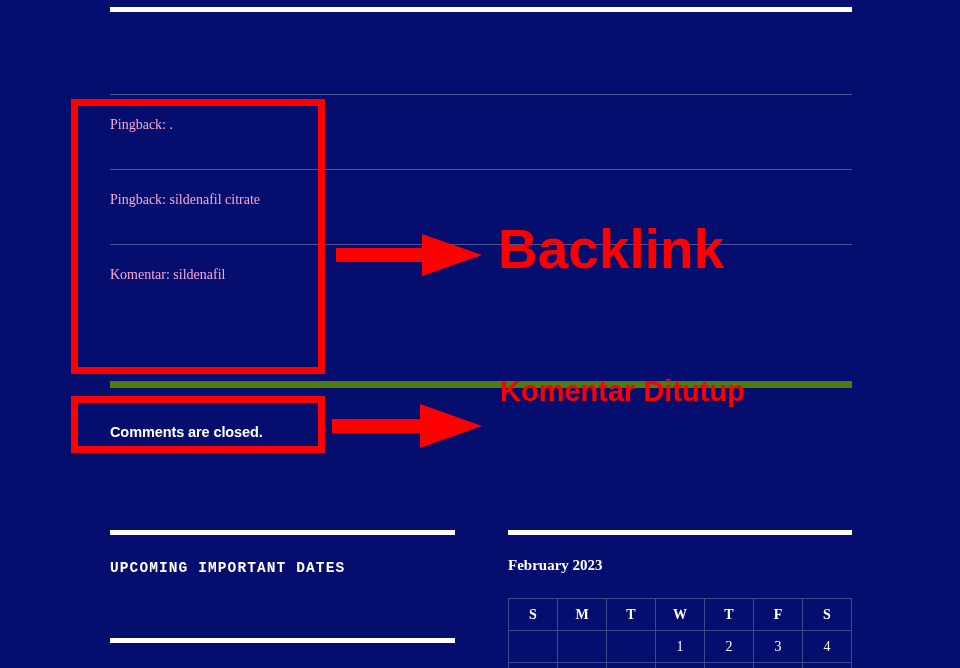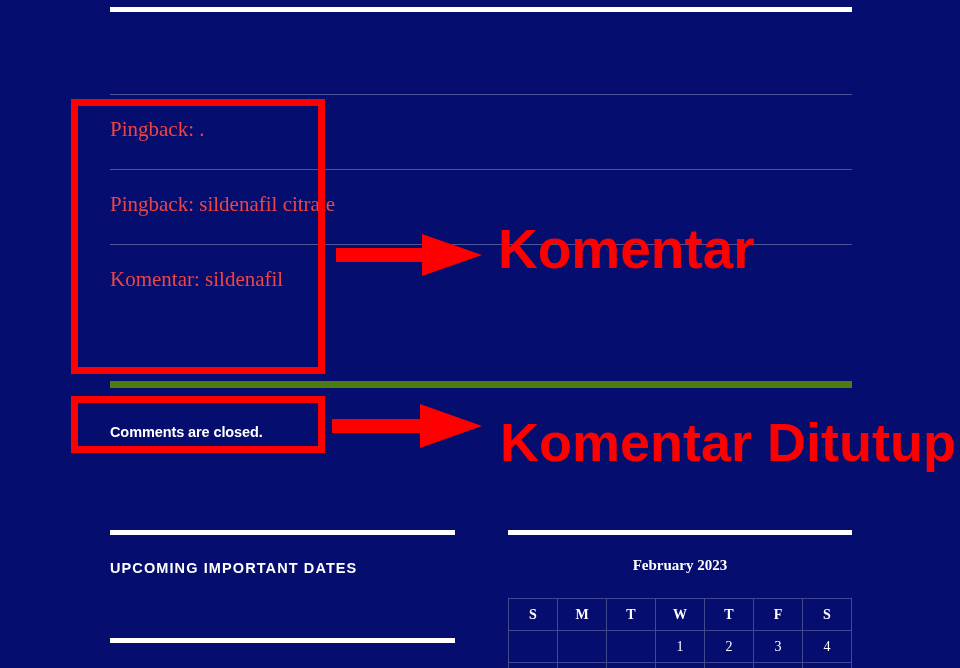--- a/index.html
+++ b/index.html
@@ -61,22 +61,22 @@
     box-sizing: border-box;
   }
   .comment-item:first-child {
     border-top: 1px solid #4b5497;
   }
   .comment-text {
     position: absolute;
     left: 0px;
     top: 22px;
     font-family: "Liberation Serif", serif;
-    font-size: 21px;
-    color: #ef4444;
+    font-size: 14px;
+    color: #f9a8d4;
     white-space: nowrap;
   }
 
   
   .closed-row {
     position: absolute;
     left: 110px;
     top: 381px;
     width: 742px;
     border-top: 7px solid #4d7c0f;
@@ -143,22 +143,22 @@
     white-space: nowrap;
     line-height: 1;
   }
   #label-backlink {
     left: 498px;
     top: 222px;
     font-size: 55px;
   }
   #label-closed {
     left: 500px;
-    top: 415px;
-    font-size: 54px;
+    top: 377px;
+    font-size: 29px;
   }
 
   
   .widget-left {
     position: absolute;
     left: 110px;
     top: 530px;
     width: 345px;
   }
   .widget-right {
@@ -166,41 +166,40 @@
     left: 508px;
     top: 530px;
     width: 344px;
   }
   .widget-rule {
     width: 100%;
     height: 5px;
     background: #ffffff;
   }
   .widget-title {
-    font-family: Liberation Sans, sans-serif;
+    font-family: Liberation Mono, monospace;
     font-size: 14.5px;
     font-weight: bold;
     letter-spacing: 1.1px;
     color: #ffffff;
     margin-top: 25px;
     white-space: nowrap;
   }
   .widget-gap {
     height: 62px;
   }
 
   
   .cal-caption {
     font-family: "Liberation Serif", serif;
     font-size: 15px;
     font-weight: bold;
     color: #ffffff;
     margin-top: 22px;
     white-space: nowrap;
-    text-align: center;
   }
   table.calendar {
     margin-top: 24px;
     border-collapse: collapse;
     width: 344px;
     table-layout: fixed;
   }
   table.calendar th,
   table.calendar td {
     border: 1px solid #3f4a8d;
@@ -246,21 +245,21 @@
   <div class="hl-box" id="hl-pingbacks"></div>
   <div class="hl-box" id="hl-closed"></div>
 
   <svg class="arrow" id="arrow-backlink" viewBox="0 0 146 48">
     <polygon points="0,17 86,17 86,3 146,24 86,45 86,31 0,31" fill="#ff0000"></polygon>
   </svg>
   <svg class="arrow" id="arrow-closed" viewBox="0 0 150 50">
     <polygon points="0,18 88,18 88,3 150,25 88,47 88,32 0,32" fill="#ff0000"></polygon>
   </svg>
 
-  <div class="hl-label" id="label-backlink">Komentar</div>
+  <div class="hl-label" id="label-backlink">Backlink</div>
   <div class="hl-label" id="label-closed">Komentar Ditutup</div>
 
   <div class="widget-left">
     <div class="widget-rule"></div>
     <div class="widget-title">UPCOMING IMPORTANT DATES</div>
     <div class="widget-gap"></div>
     <div class="widget-rule"></div>
 
   </div>
 

